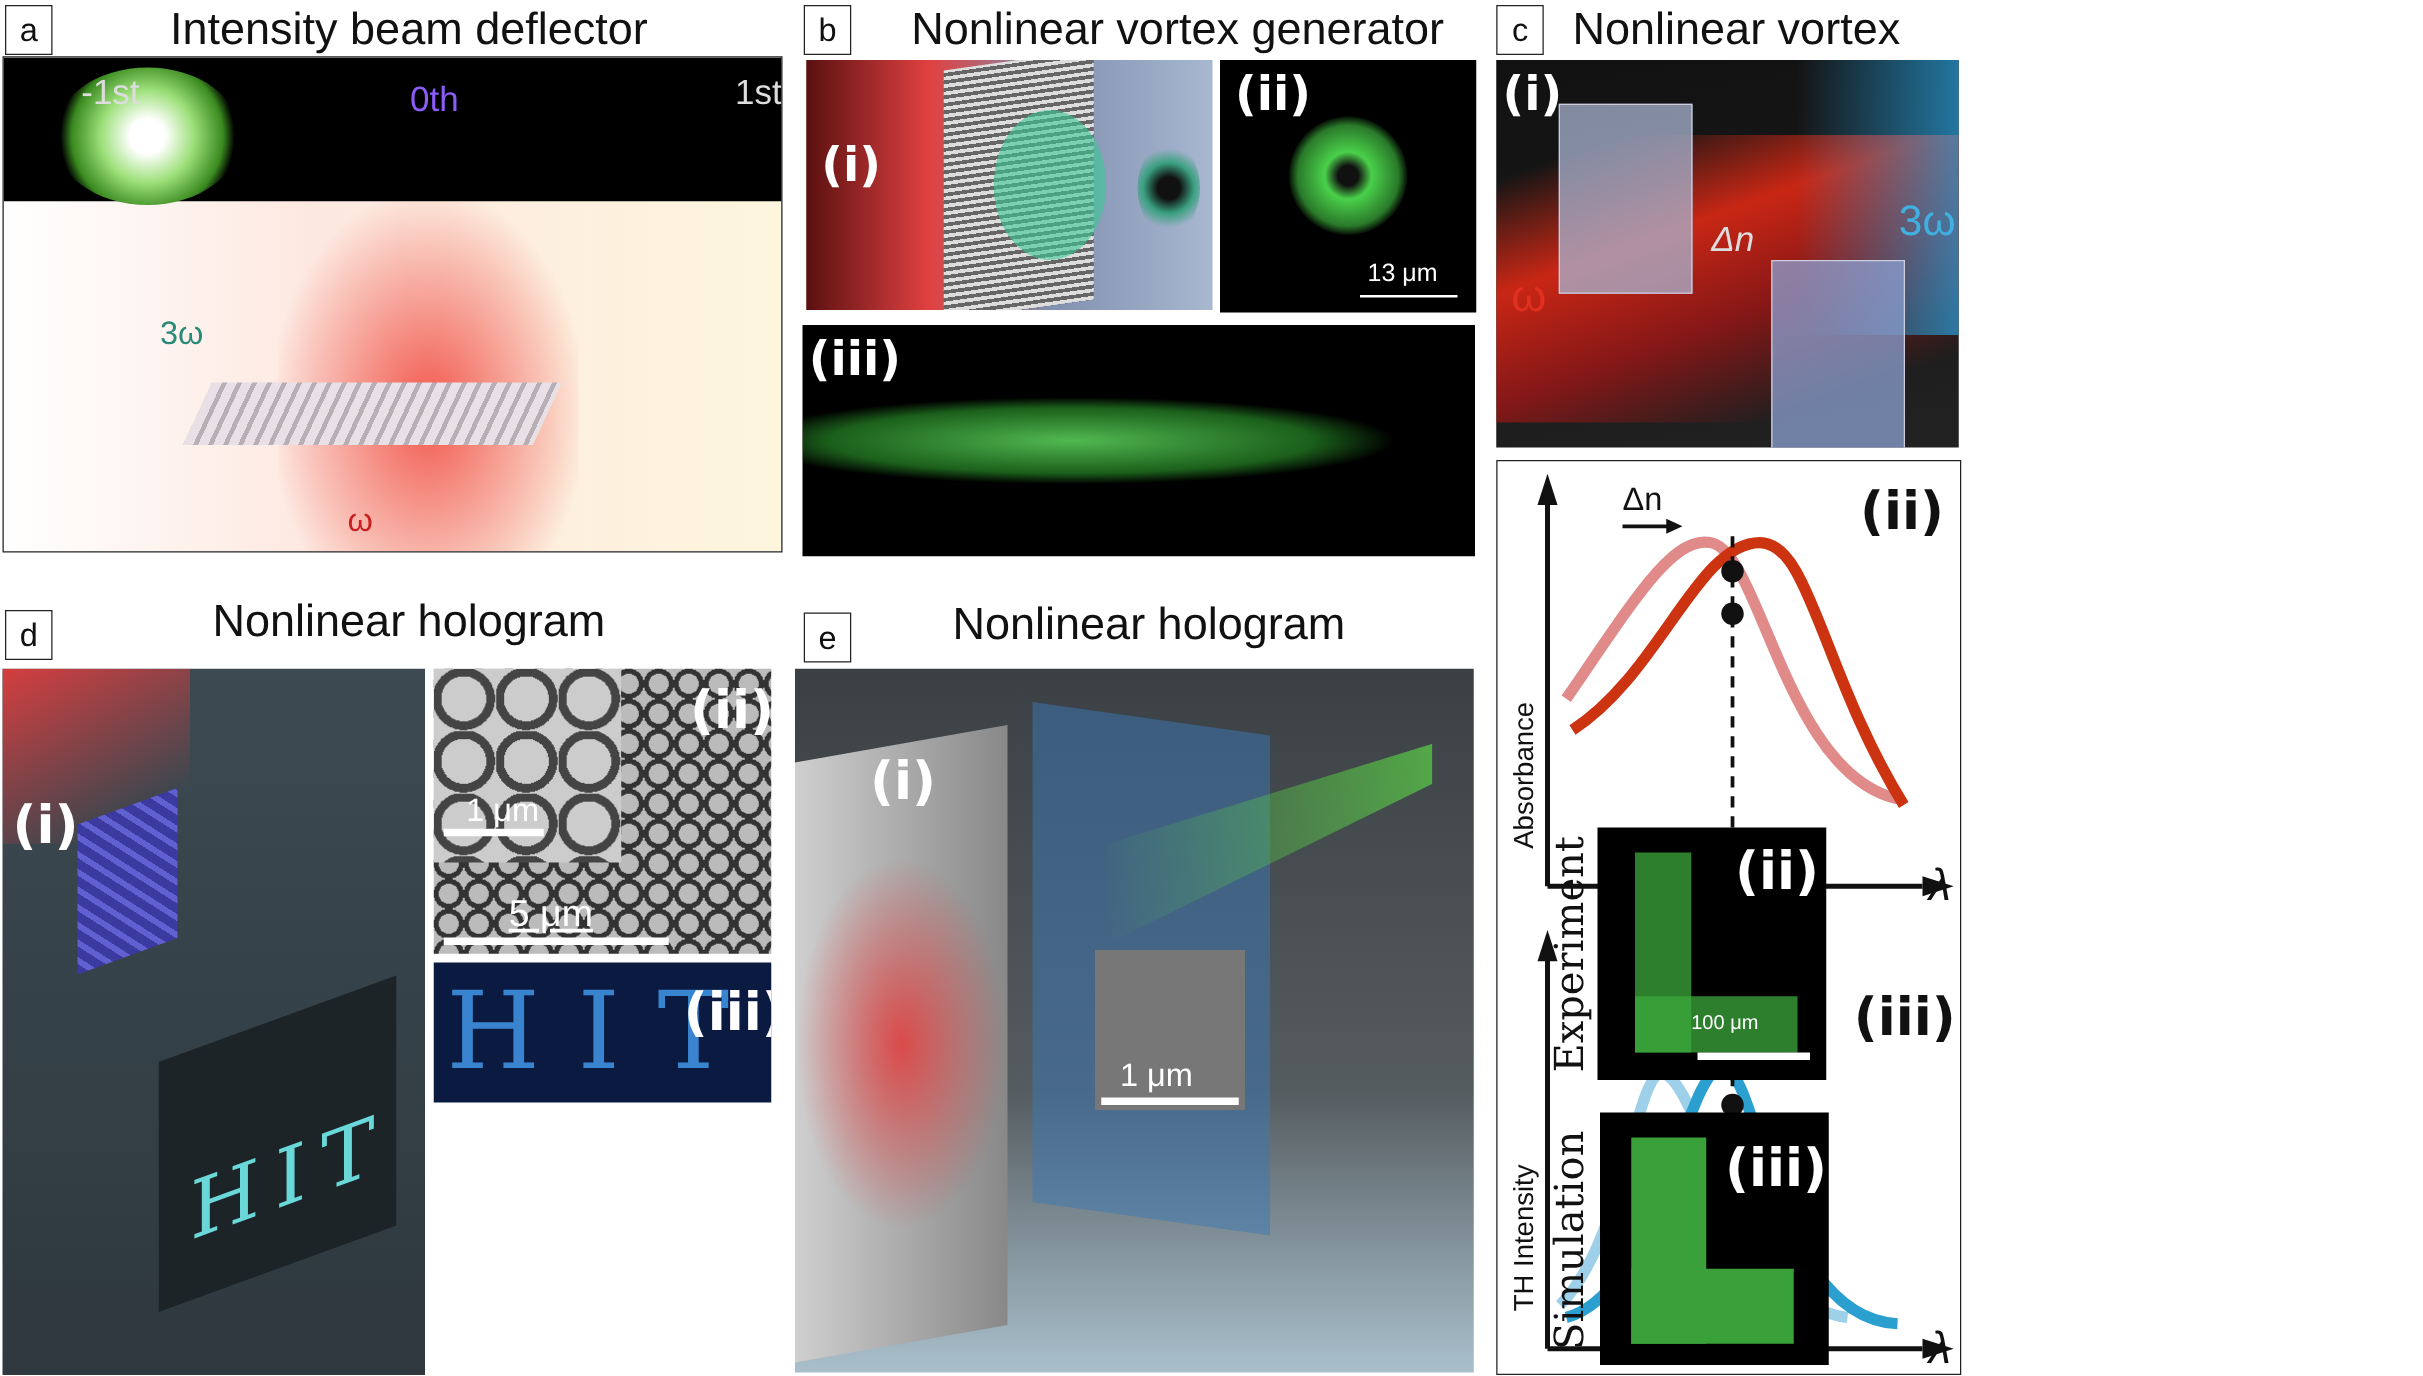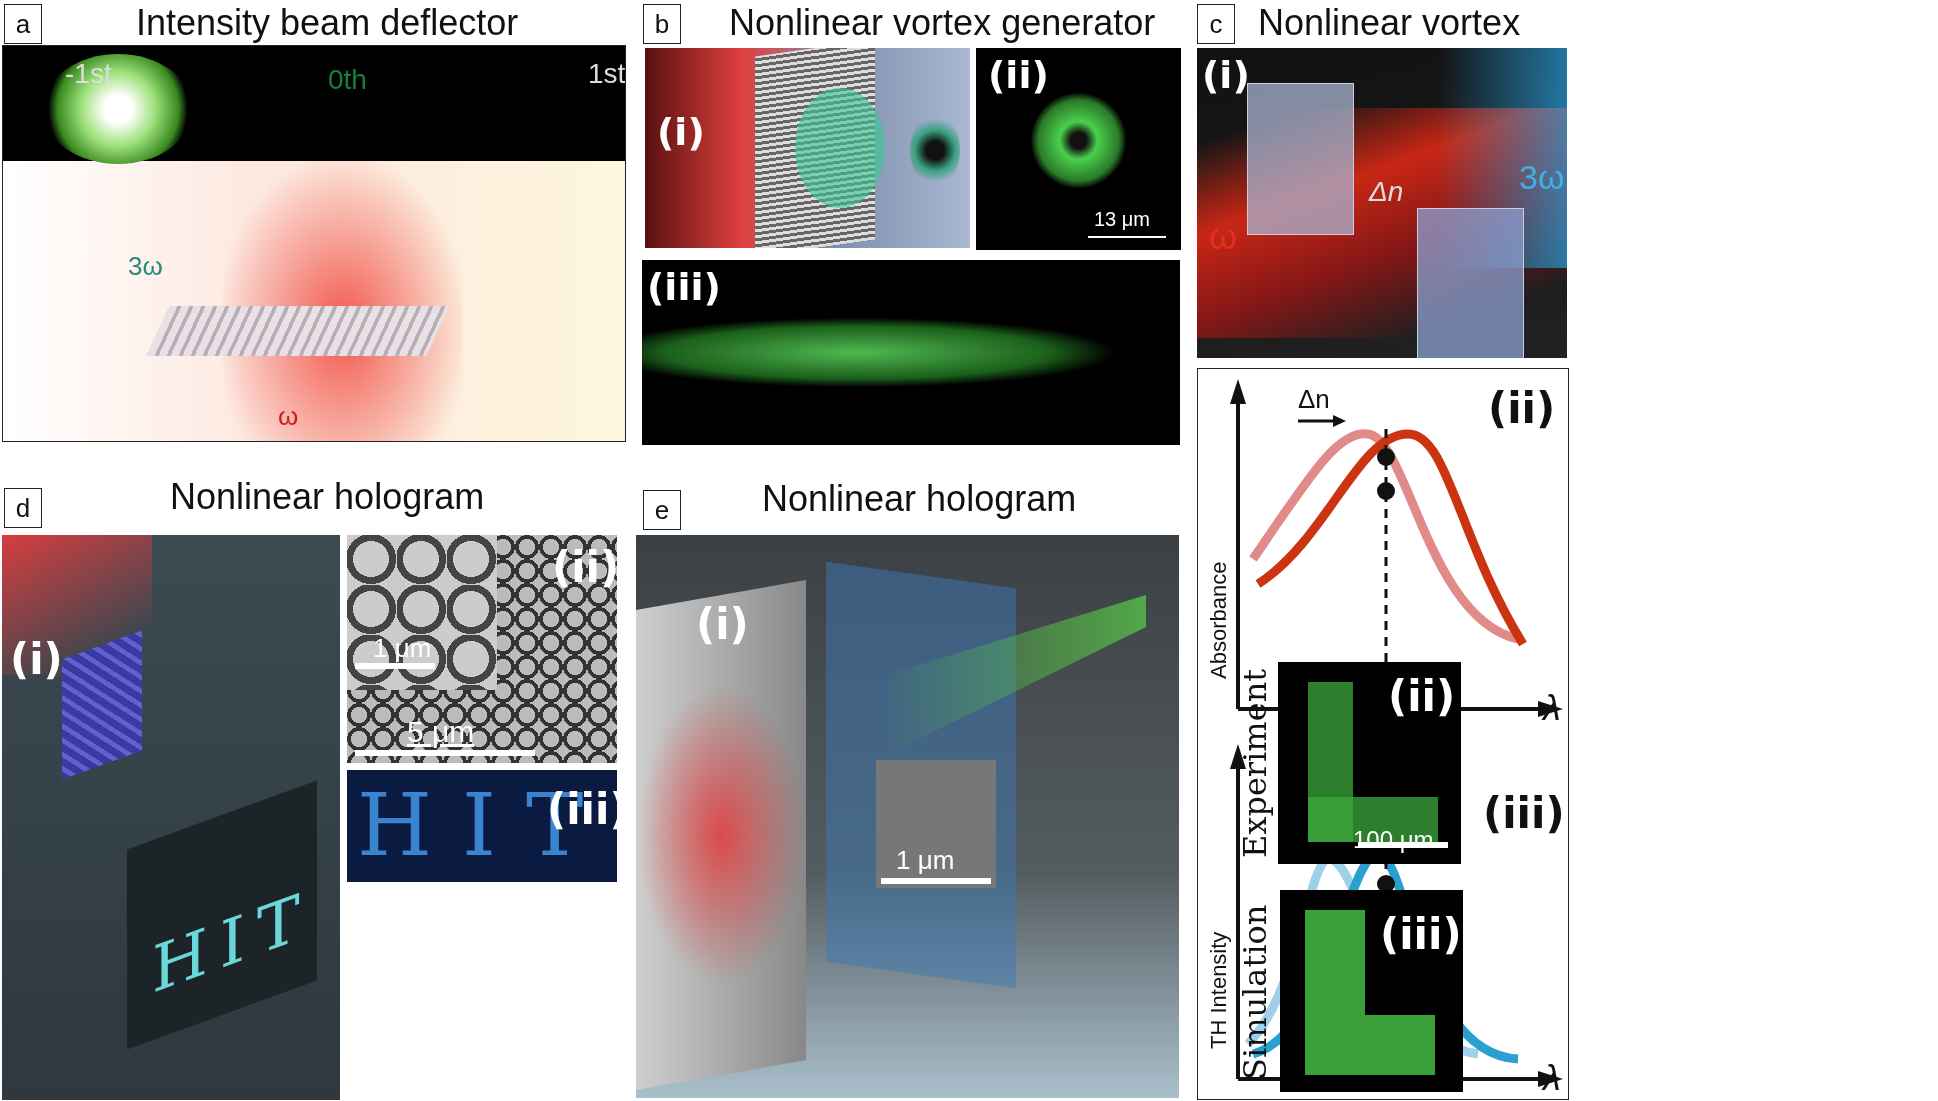--- a/index.html
+++ b/index.html
@@ -16,21 +16,21 @@
 </style>
 </head>
 <body>
 
 <div class="letter" style="left:4px;top:4px;width:36px;height:38px;">a</div>
 <div class="title" style="left:136px;top:2px;">Intensity beam deflector</div>
 <div class="panel" style="left:2px;top:45px;width:622px;height:395px;border:1.5px solid #222;background:linear-gradient(90deg,#fff 0%,#fde8e0 40%,#fdf6dd 100%);">
   <div class="abs" style="left:0;top:0;width:622px;height:115px;background:#000;padding-left:20px;">
     <div class="abs" style="left:40px;top:8px;width:150px;height:110px;border-radius:50%;background:radial-gradient(circle,#fff 15%,#9de07a 40%,#3a8a20 65%,transparent 75%);"></div>
     <span class="abs" style="left:62px;top:12px;color:#ddd;font-size:28px;">-1st</span>
-    <span class="abs" style="left:325px;top:18px;color:#15803d;font-size:28px;">0th</span>
+    <span class="abs" style="left:325px;top:18px;color:#8b5cf6;font-size:28px;">0th</span>
     <span class="abs" style="left:585px;top:12px;color:#ddd;font-size:28px;">1st</span>
   </div>
   <div class="abs" style="left:220px;top:115px;width:240px;height:280px;background:radial-gradient(ellipse at center 60%,rgba(240,60,50,.85),rgba(240,100,90,.3) 55%,transparent 75%);"></div>
   <div class="abs" style="left:155px;top:260px;width:280px;height:50px;background:repeating-linear-gradient(90deg,#e8e0e4 0 8px,#b8aeb6 8px 12px);transform:skewX(-25deg);"></div>
   <span class="abs" style="left:125px;top:205px;color:#2a8a7a;font-size:26px;">3ω</span>
   <span class="abs" style="left:275px;top:355px;color:#c82020;font-size:26px;">ω</span>
 </div>
 
 <div class="letter" style="left:643px;top:4px;width:36px;height:38px;">b</div>
 <div class="title" style="left:705px;top:2px;margin-left:24px;">Nonlinear vortex generator</div>
@@ -138,21 +138,21 @@
 </div>
 <div class="abs" style="left:876px;top:760px;width:120px;height:128px;background:#777;">
   <div class="bar" style="left:5px;top:118px;width:110px;"></div>
   <span class="scale" style="left:20px;top:85px;font-size:26px;">1 μm</span>
 </div>
 <div class="panel" style="left:1278px;top:662px;width:183px;height:202px;background:#000;">
   <div class="abs" style="left:30px;top:20px;width:45px;height:160px;background:rgba(60,170,60,.75);"></div>
   <div class="abs" style="left:30px;top:135px;width:130px;height:45px;background:rgba(60,170,60,.75);"></div>
   <span class="sub" style="left:110px;top:10px;">(ii)</span>
   <div class="bar" style="left:80px;top:180px;width:90px;"></div>
-  <span class="scale" style="left:75px;top:164px;font-size:24px;">100 μm</span>
+  <span class="scale" style="left:75px;top:148px;font-size:16px;">100 μm</span>
 </div>
 <div class="panel" style="left:1280px;top:890px;width:183px;height:202px;background:#000;">
   <div class="abs" style="left:25px;top:20px;width:60px;height:165px;background:#3aa03a;"></div>
   <div class="abs" style="left:25px;top:125px;width:130px;height:60px;background:#3aa03a;"></div>
   <span class="sub" style="left:100px;top:20px;">(iii)</span>
 </div>
 <span class="vlabel" style="left:1236px;top:858px;font-family:'DejaVu Serif',serif;font-size:32px;">Experiment</span>
 <span class="vlabel" style="left:1236px;top:1080px;font-family:'DejaVu Serif',serif;font-size:32px;">Simulation</span>
 
 </body></html>

